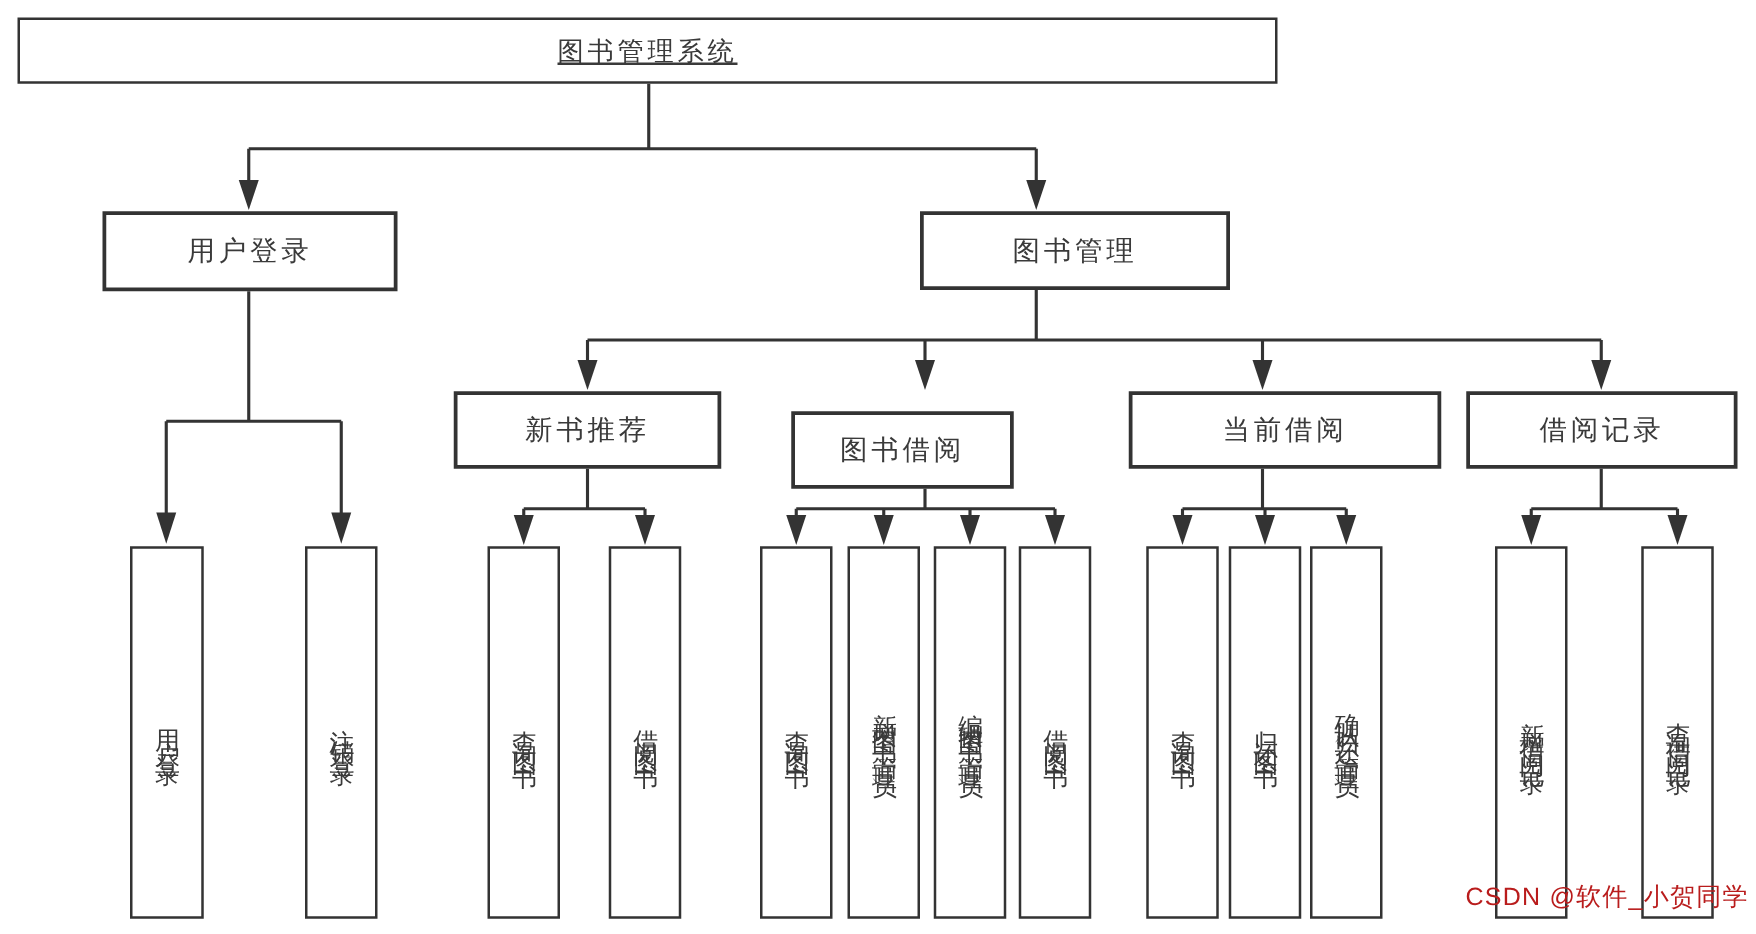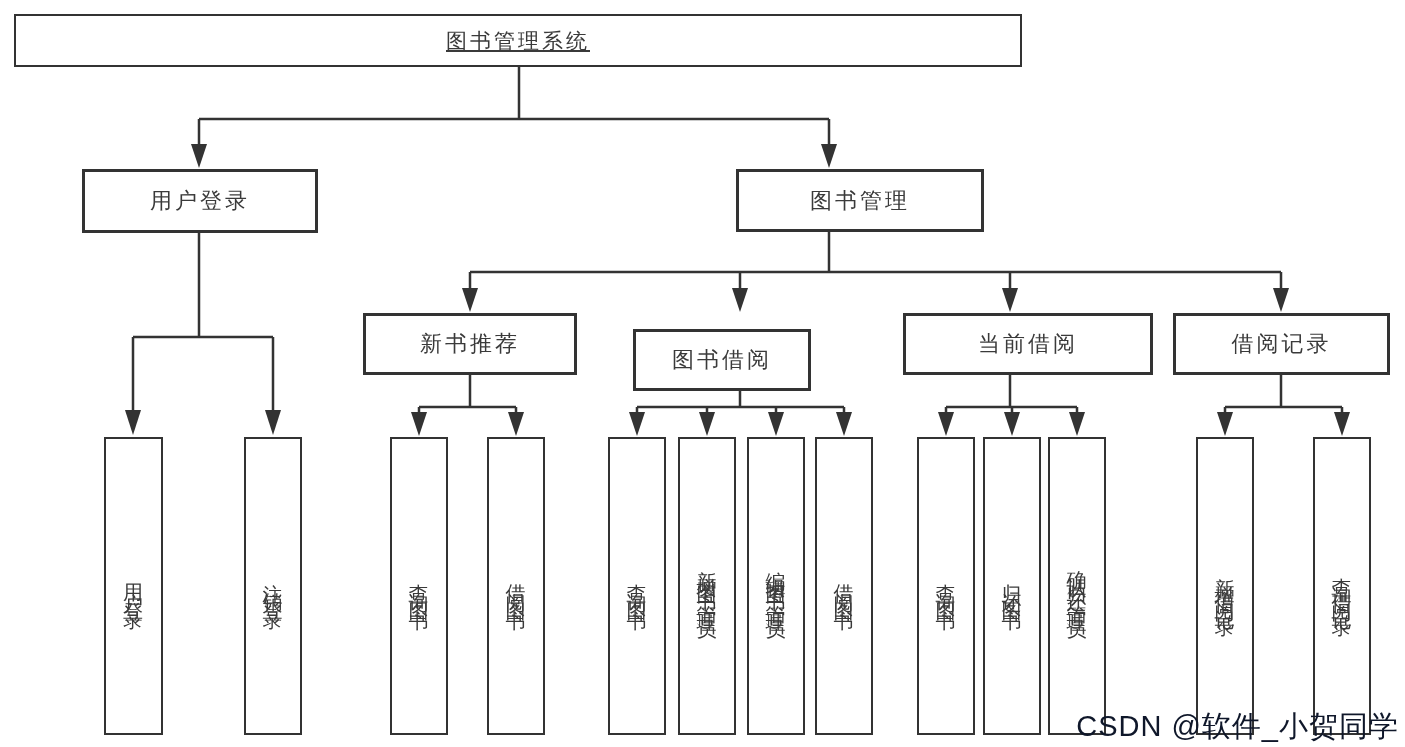--- a/index.html
+++ b/index.html
@@ -27,23 +27,23 @@
   .leaf .vtext{
     writing-mode:vertical-rl;
     text-orientation:mixed;
     font-size:20px;
     letter-spacing:9px;
     line-height:1;
     white-space:nowrap;
   }
   .watermark{
     position:absolute;
-    right:6px;bottom:0;
-    font-size:29px;
-    color:#0f172a;
+    right:6px;bottom:16px;
+    font-size:20px;
+    color:#b91c1c;
     letter-spacing:1px;
     z-index:3;
   }
 </style>
 </head>
 <body>
 
 <div class="canvas">
 
   <svg class="connectors" width="1405" height="747" viewBox="0 0 1405 747">

